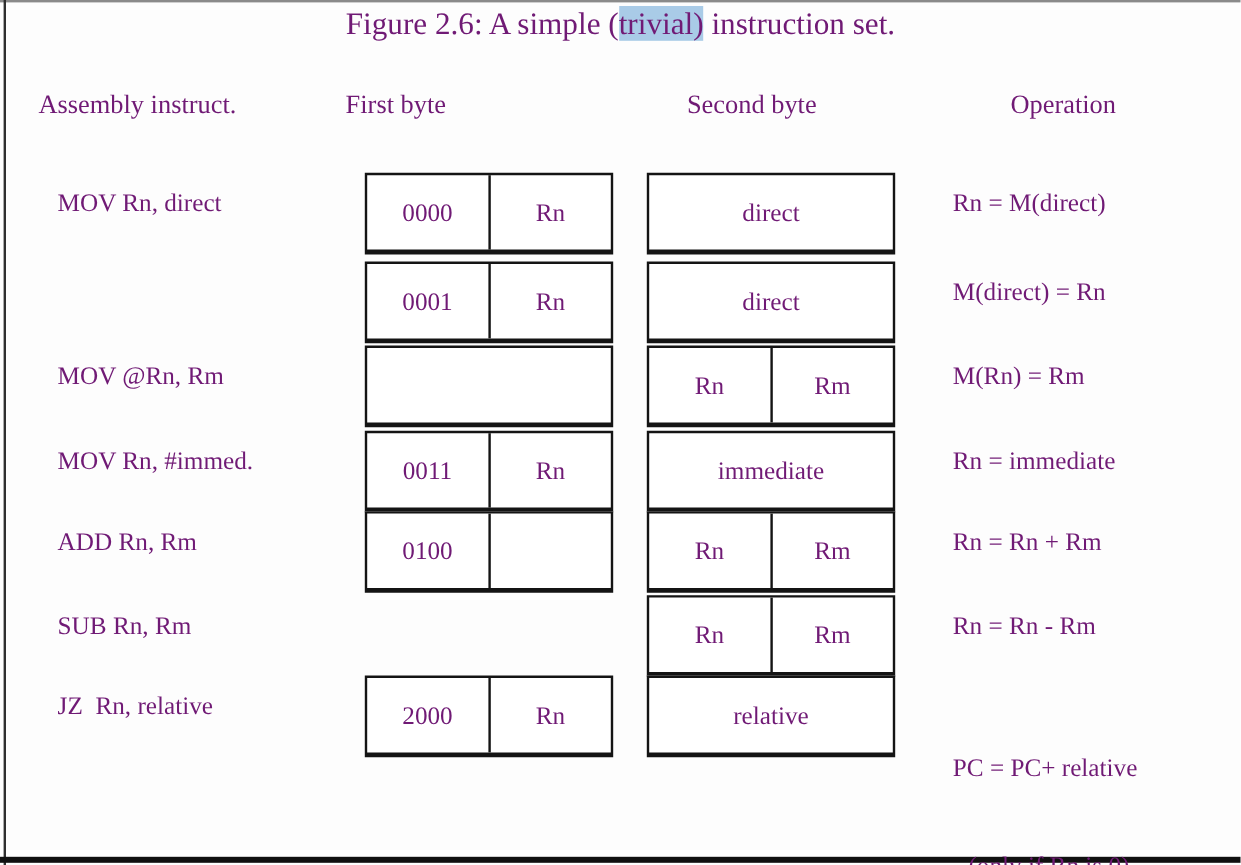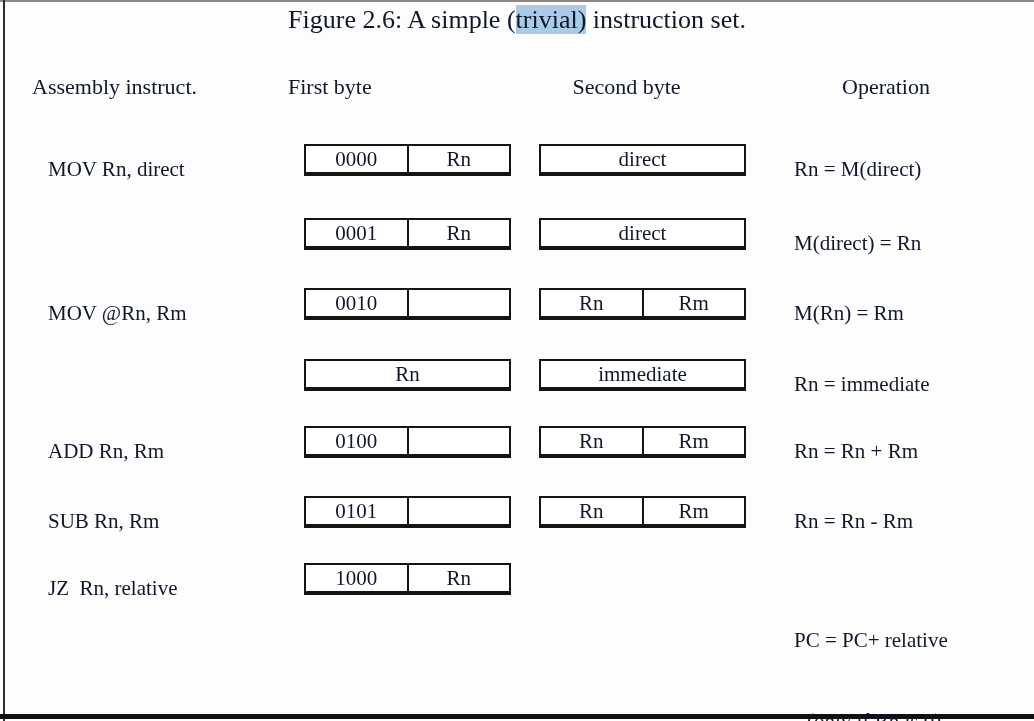--- a/index.html
+++ b/index.html
@@ -2,21 +2,21 @@
 <html><head>
 <meta charset="utf-8">
 <style>
   html, body { margin: 0; padding: 0; background: #ffffff; }
   .page {
     position: relative;
     width: 1034px;
     height: 721px;
     background: #fdfdfd;
     font-family: "Liberation Serif", "DejaVu Serif", serif;
-    color: #0f172a;
+    color: #701a75;
     overflow: hidden;
   }
   .border-top    { position: absolute; top: 0; left: 0; right: 0; height: 2px; background: #8a8a8a; }
   .border-left   { position: absolute; top: 0; bottom: 0; left: 3px; width: 2px; background: #2e2e2e; }
   .border-bottom { position: absolute; left: 0; right: 0; bottom: 2px; height: 5px; background: #101010; }
 
   .title {
     position: absolute;
     top: 5px; left: 0; right: 0;
     text-align: center;
@@ -48,21 +48,21 @@
   .asm {
     position: absolute;
     left: 32px; top: 0;
     height: 50px; line-height: 50px;
     font-size: 21px;
     white-space: pre;
   }
   .bytebox {
     position: absolute;
     top: 0;
-    height: 32px;
+    height: 68px;
     box-sizing: border-box;
     border: 2px solid #141414;
     border-bottom-width: 4px;
     background: #ffffff;
     display: flex;
   }
   .bytebox.first  { left: 288px; width: 207px; }
   .bytebox.second { left: 523px; width: 207px; }
   .cell {
     flex: 1;
@@ -119,32 +119,33 @@
     </div>
     <div class="bytebox second">
       <div class="cell">direct</div>
     </div>
     <div class="op">M(direct) = Rn</div>
   </div>
 
   <div class="row r2">
     <div class="asm">MOV @Rn, Rm</div>
     <div class="bytebox first">
-      <div class="cell">0010</div>
       <div class="cell"></div>
     </div>
     <div class="bytebox second">
       <div class="cell">Rn</div>
       <div class="cell">Rm</div>
     </div>
     <div class="op">M(Rn) = Rm</div>
   </div>
 
   <div class="row r3">
+    <div class="asm">MOV Rn, #immed.</div>
     <div class="bytebox first">
+      <div class="cell">0011</div>
       <div class="cell">Rn</div>
     </div>
     <div class="bytebox second">
       <div class="cell">immediate</div>
     </div>
     <div class="op">Rn = immediate</div>
   </div>
 
   <div class="row r4">
     <div class="asm">ADD Rn, Rm</div>
@@ -154,35 +155,34 @@
     </div>
     <div class="bytebox second">
       <div class="cell">Rn</div>
       <div class="cell">Rm</div>
     </div>
     <div class="op">Rn = Rn + Rm</div>
   </div>
 
   <div class="row r5">
     <div class="asm">SUB Rn, Rm</div>
-    <div class="bytebox first">
-      <div class="cell">0101</div>
-      <div class="cell"></div>
-    </div>
     <div class="bytebox second">
       <div class="cell">Rn</div>
       <div class="cell">Rm</div>
     </div>
     <div class="op">Rn = Rn - Rm</div>
   </div>
 
   <div class="row r6">
     <div class="asm">JZ  Rn, relative</div>
     <div class="bytebox first">
-      <div class="cell">1000</div>
+      <div class="cell">2000</div>
       <div class="cell">Rn</div>
+    </div>
+    <div class="bytebox second">
+      <div class="cell">relative</div>
     </div>
     <div class="op twoline">
       <span class="l1">PC = PC+ relative</span>
       <span class="l2">(only if Rn is 0)</span>
     </div>
   </div>
 </div>
 
 </body></html>

